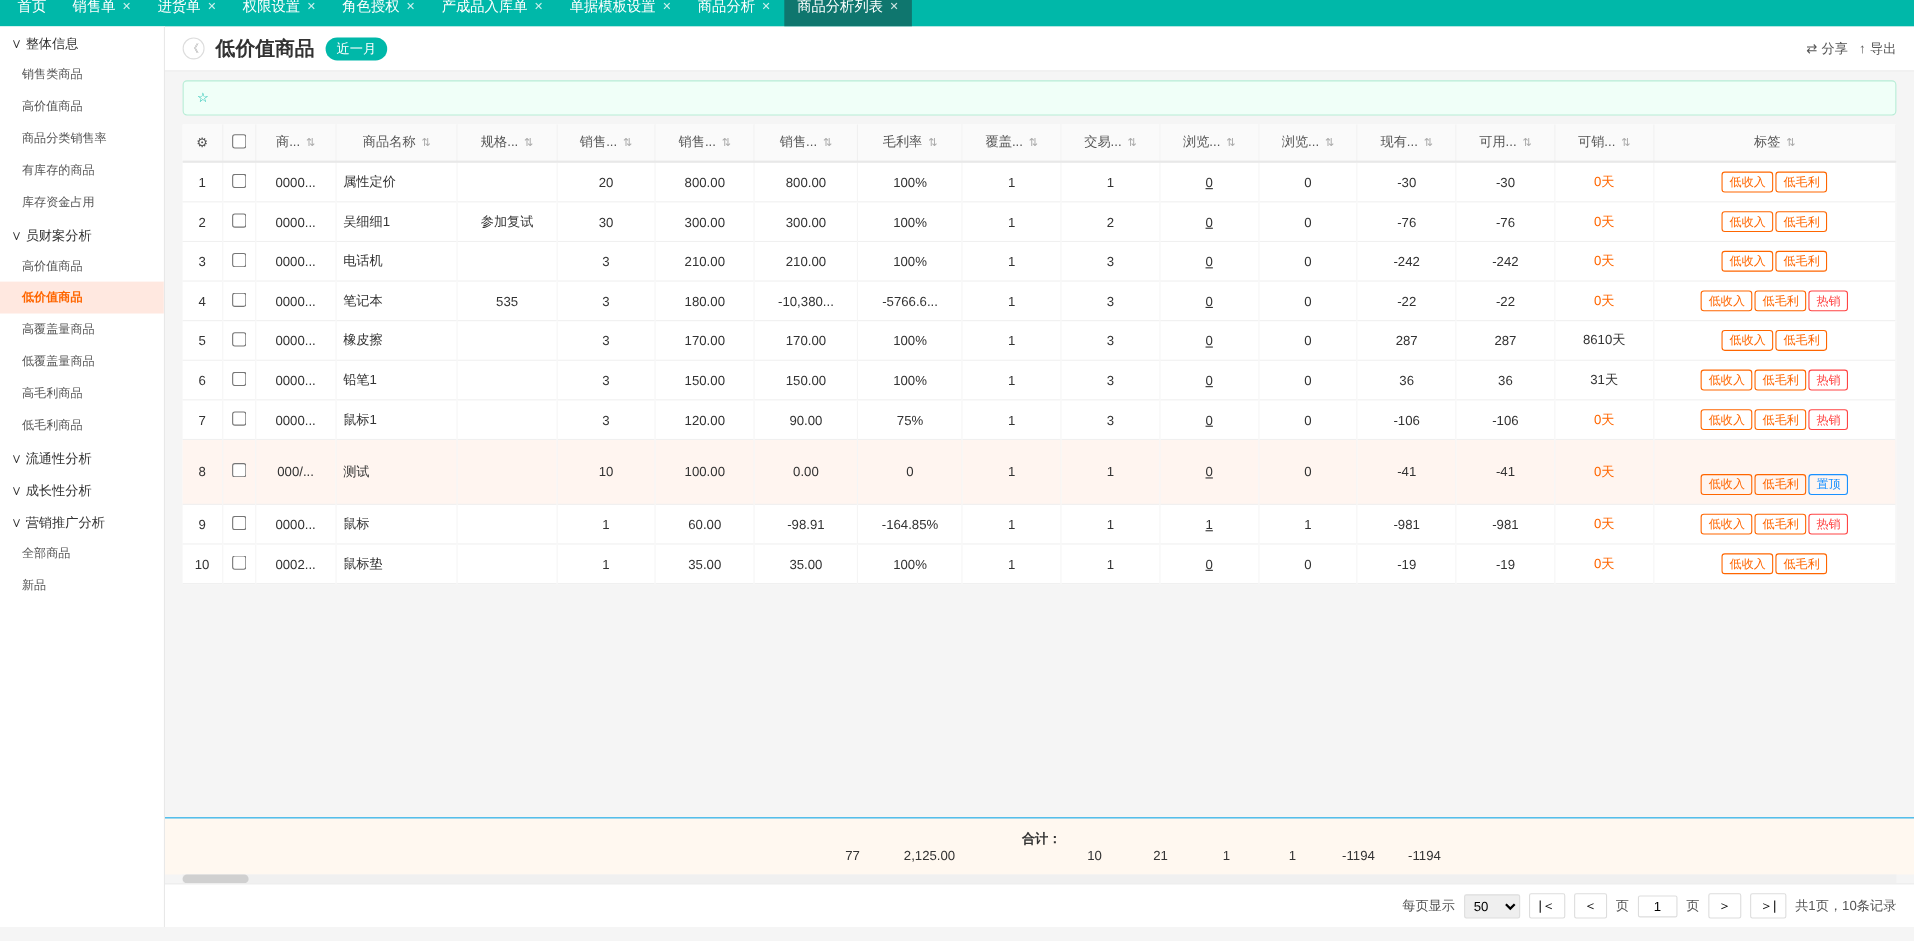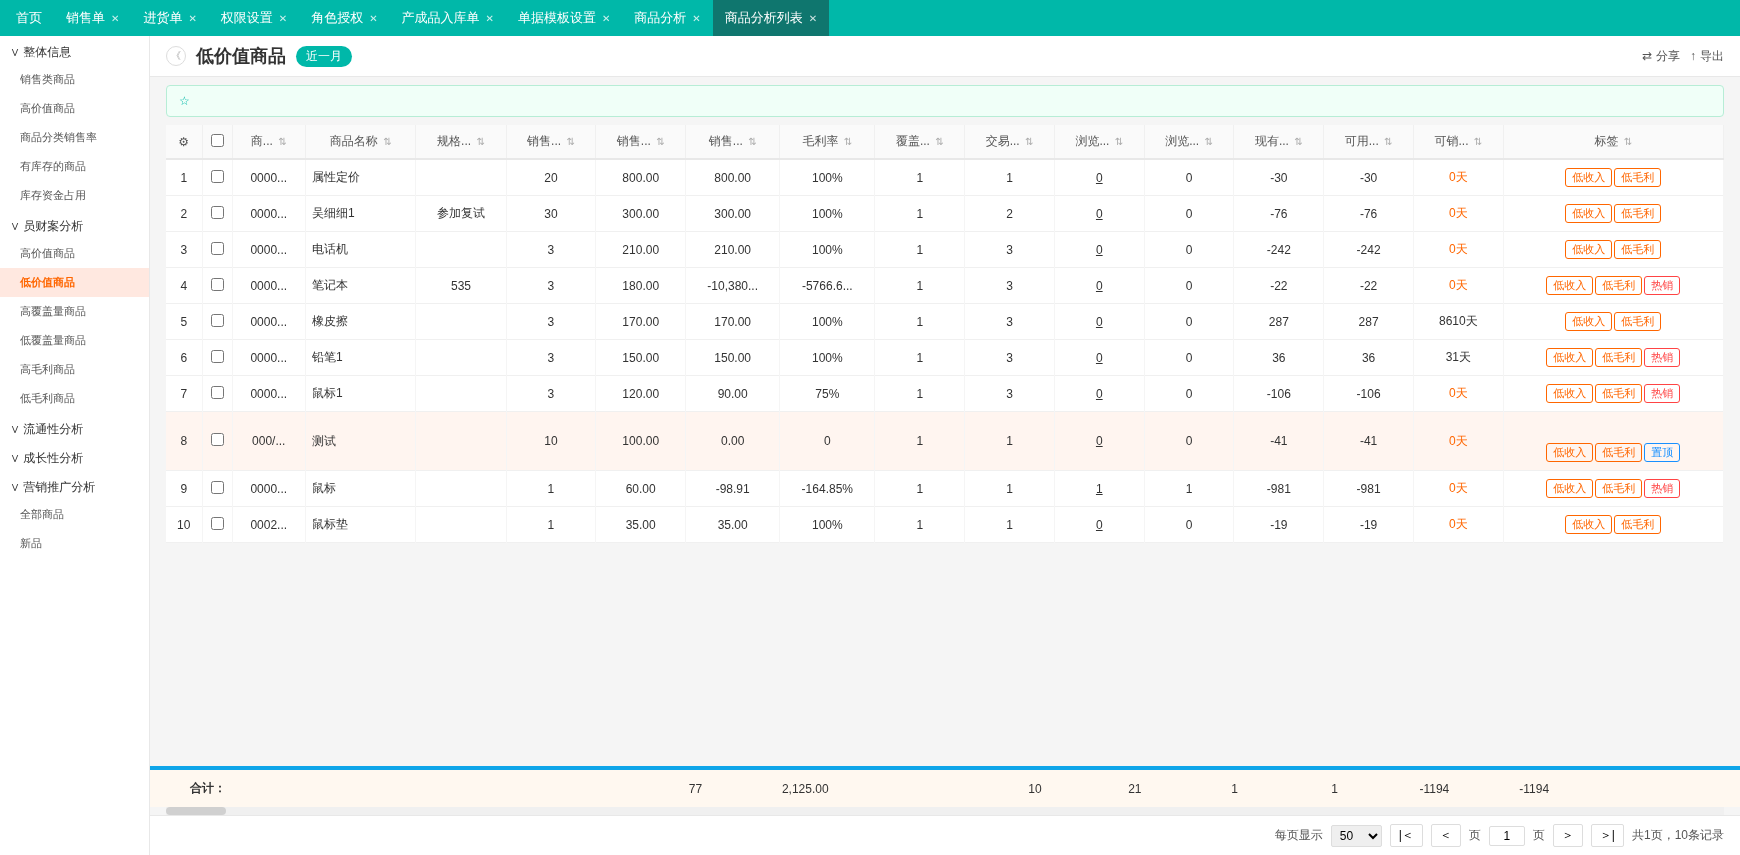--- a/index.html
+++ b/index.html
@@ -3,21 +3,21 @@
   <meta charset="utf-8">
   <style>
     * { box-sizing: border-box; margin: 0; padding: 0; }
     body { font-family: 'Microsoft YaHei', Arial, sans-serif; font-size: 12px; background: #f5f5f5; overflow: hidden; }
     
     
     .top-nav {
       background: #00b8a9;
       display: flex;
       align-items: flex-end;
-      height: 36px;
+      height: 24px;
       padding: 0 4px;
       color: white;
     }
     .top-nav-item {
       padding: 6px 12px;
       cursor: pointer;
       white-space: nowrap;
       font-size: 13px;
       color: white;
       display: flex;
@@ -182,25 +182,26 @@
       margin: 1px;
     }
     .tag-orange { color: #ff6600; border: 1px solid #ff6600; }
     .tag-red { color: #ff4444; border: 1px solid #ff4444; }
     .tag-blue { color: #1890ff; border: 1px solid #1890ff; margin-top: 24px; }
     .underline-link { text-decoration: underline; color: #333; cursor: pointer; }
     
     
     .table-footer {
       background: #fff8f0;
-      border-top: 4px solid #0ea5e9;
+      border-top: 1px solid #0ea5e9;
       padding: 10px 16px;
       display: flex;
       align-items: center;
       gap: 0;
+      flex-direction: column;
     }
     .footer-label {
       font-weight: bold;
       color: #333;
       min-width: 80px;
       text-align: right;
       padding-right: 20px;
     }
     .footer-cell {
       text-align: center;

